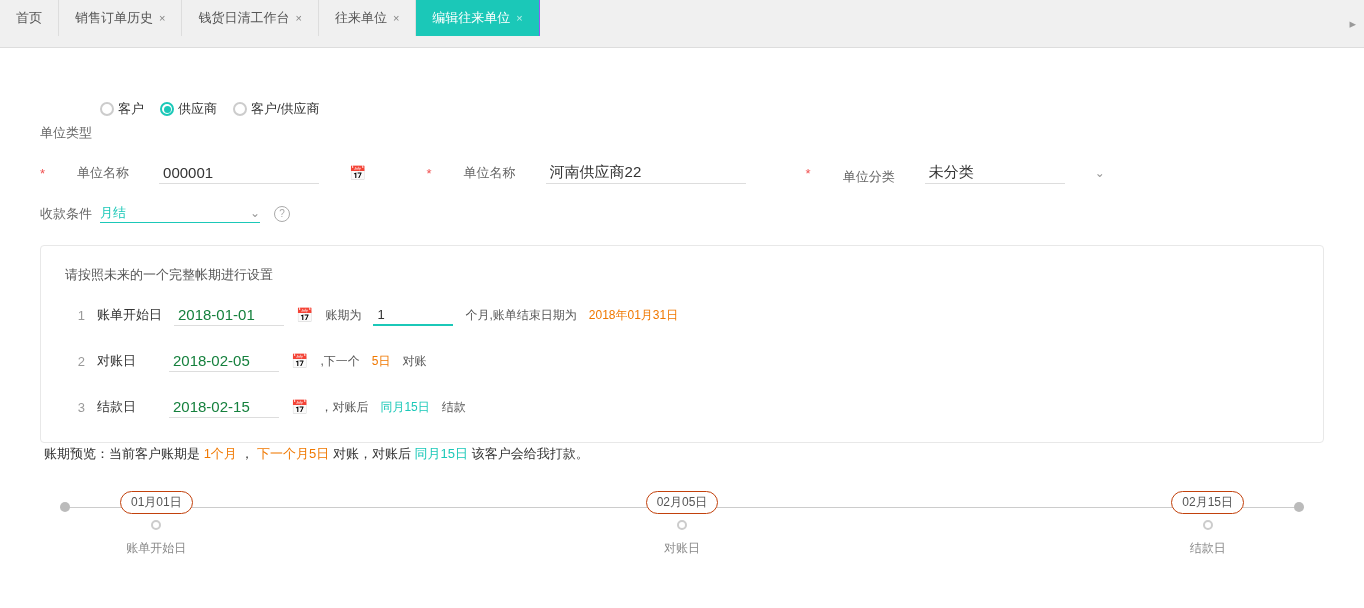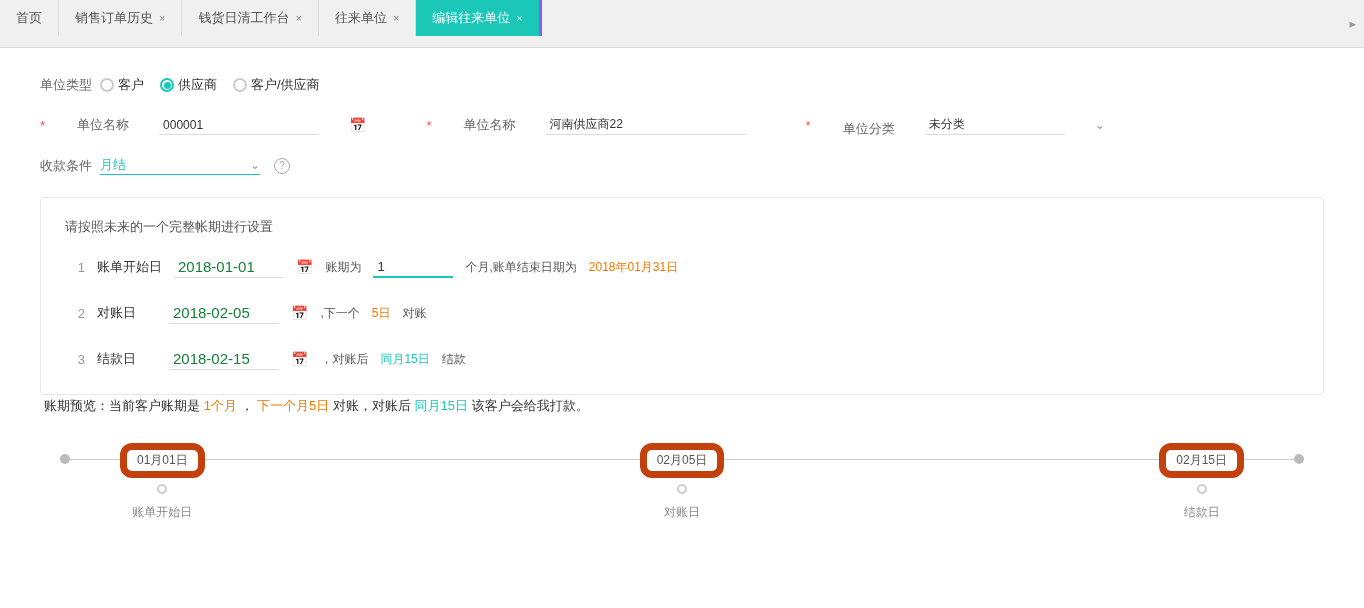--- a/index.html
+++ b/index.html
@@ -23,21 +23,21 @@
       color: #555;
       border-right: 1px solid #ddd;
       background: #f0f0f0;
       white-space: nowrap;
       gap: 6px;
       height: 36px;
     }
     .tab.active {
       background: #1bc8b8;
       color: #fff;
-      border-right: 3px solid #8b5cf6;
+      border-right: 1px solid #8b5cf6;
     }
     .tab .close-x {
       font-size: 11px;
       opacity: 0.7;
       cursor: pointer;
     }
     .tab-arrow {
       display: flex;
       align-items: center;
       padding: 0 8px;
@@ -97,21 +97,21 @@
       width: 7px;
       height: 7px;
       border-radius: 50%;
       background: #1bc8b8;
     }
 
     .form-input {
       border: none;
       border-bottom: 1px solid #ddd;
       outline: none;
-      font-size: 12px;
+      font-size: 15px;
       color: #333;
       padding: 2px 4px;
       background: transparent;
     }
     .code-input { width: 160px; }
     .name-input { width: 200px; }
     .category-input { width: 140px; color: #333; }
 
     .calendar-icon {
       color: #1bc8b8;
@@ -249,35 +249,35 @@
       gap: 6px;
     }
     .timeline-dot {
       width: 10px;
       height: 10px;
       border-radius: 50%;
       background: #fff;
       border: 2px solid #ccc;
     }
     .timeline-label-box {
-      border: 7px solid #c2410c;
+      border: 1px solid #c2410c;
       border-radius: 12px;
       padding: 2px 10px;
       font-size: 12px;
       color: #555;
       background: #fff;
     }
     .timeline-desc {
       font-size: 12px;
       color: #888;
       margin-top: 4px;
     }
 
     
-    .lbl-unit-type { min-width: 52px; }
+    .lbl-unit-type { min-width: 52px; margin-top: 48px; }
     .lbl-unit-code { min-width: 52px; }
     .lbl-unit-name { min-width: 52px; }
     .lbl-unit-cat  { min-width: 52px; margin-top: 8px; }
     .lbl-payment   { min-width: 52px; }
   </style>
 </head>
 <body>
 
 <div class="tab-bar">
   <div class="tab">

